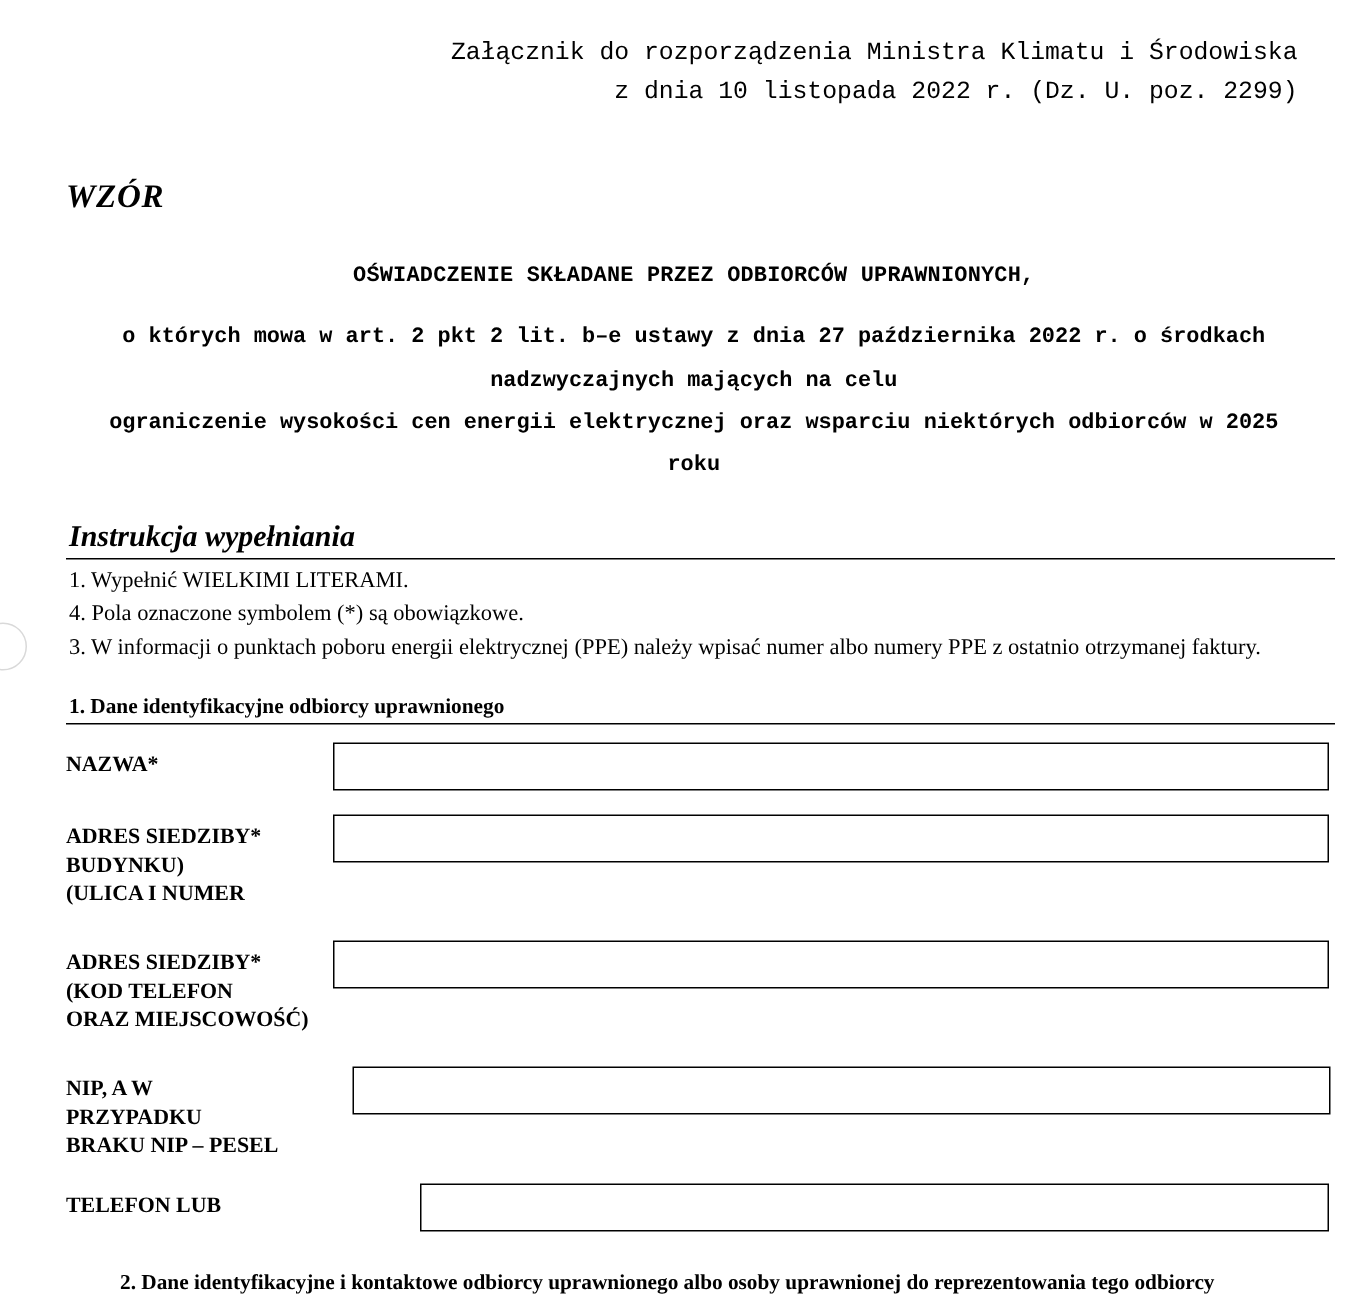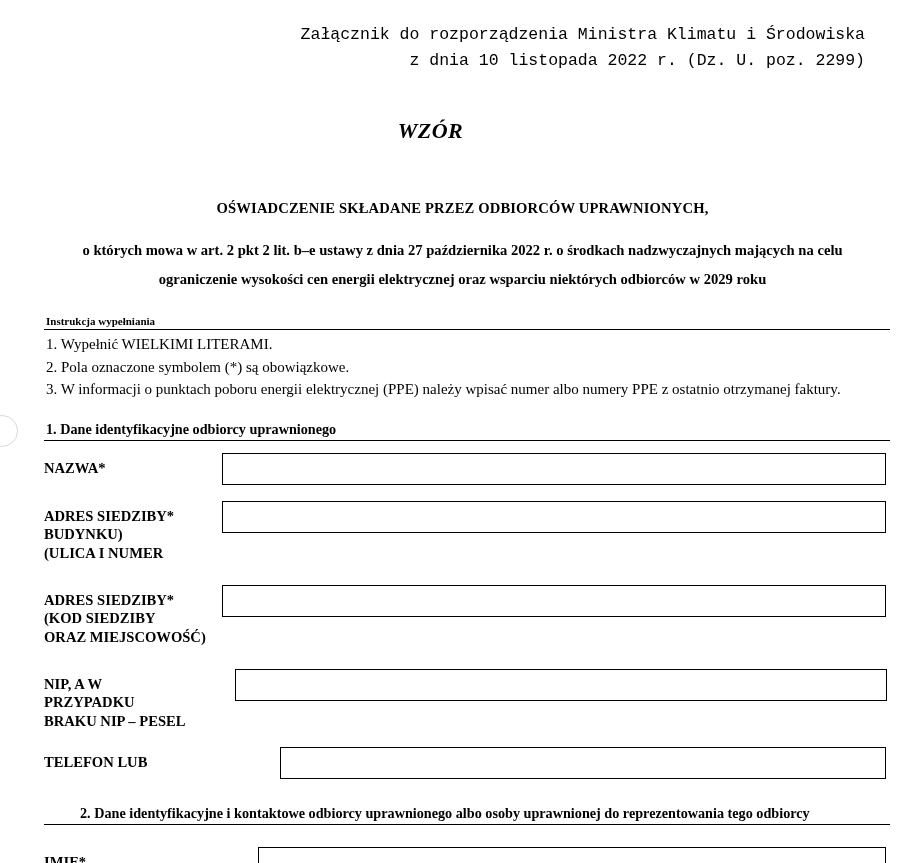--- a/index.html
+++ b/index.html
@@ -27,52 +27,54 @@
   
   .header-block {
     text-align: right;
     padding-right: 22px;
     font-size: 16.5px;
     line-height: 1.55;
   }
   .header-line { display: block; font-family: Liberation Mono, monospace; }
 
   .wzor {
-    text-align: center;
+    text-align: left;
     font-style: italic;
     font-weight: bold;
     font-size: 22px;
     letter-spacing: 0.5px;
     margin-top: 45px;
     padding-right: 70px;
   }
 
   .title-block {
-    margin-top: 56px;
+    margin-top: 32px;
     text-align: center;
     padding-right: 6px;
+    font-family: Liberation Mono, monospace;
   }
   .title-main {
     font-weight: bold;
     font-size: 14.6px;
     letter-spacing: 0.15px;
   }
   .title-sub {
     font-weight: bold;
     font-size: 14.6px;
     margin-top: 19px;
     line-height: 1.95;
     padding: 0 8px;
   }
 
   .instr-title {
     font-weight: bold;
-    font-size: 11px;
+    font-size: 20px;
     margin-top: 22px;
     margin-left: 2px;
+    font-style: italic;
   }
   .rule {
     border: 0;
     border-top: 1.3px solid #000;
     margin: 2px 0 0 0;
     width: 846px;
   }
   .instr-list {
     font-size: 15px;
     line-height: 1.5;
@@ -148,29 +150,29 @@
     <span class="header-line">Załącznik do rozporządzenia Ministra Klimatu i Środowiska</span>
     <span class="header-line">z dnia 10 listopada 2022 r. (Dz. U. poz. 2299)</span>
   </div>
 
   <div class="wzor">WZÓR</div>
 
   <div class="title-block">
     <div class="title-main">OŚWIADCZENIE SKŁADANE PRZEZ ODBIORCÓW UPRAWNIONYCH,</div>
     <div class="title-sub">
       <div>o których mowa w art. 2 pkt 2 lit. b–e ustawy z dnia 27 października 2022 r. o środkach nadzwyczajnych mających na celu</div>
-      <div>ograniczenie wysokości cen energii elektrycznej oraz wsparciu niektórych odbiorców w 2029 roku</div>
+      <div>ograniczenie wysokości cen energii elektrycznej oraz wsparciu niektórych odbiorców w 2025 roku</div>
     </div>
   </div>
 
   <div class="instr-title">Instrukcja wypełniania</div>
   <hr class="rule">
   <div class="instr-list">
     <span class="instr-item">1. Wypełnić WIELKIMI LITERAMI.</span>
-    <span class="instr-item">2. Pola oznaczone symbolem (*) są obowiązkowe.</span>
+    <span class="instr-item">4. Pola oznaczone symbolem (*) są obowiązkowe.</span>
     <span class="instr-item">3. W informacji o punktach poboru energii elektrycznej (PPE) należy wpisać numer albo numery PPE z ostatnio otrzymanej faktury.</span>
   </div>
 
   <div class="section-title">1. Dane identyfikacyjne odbiorcy uprawnionego</div>
   <hr class="rule">
 
   <div class="field-row">
     <div class="field-label lbl-w1">NAZWA*</div>
     <input class="field-input in-w1" type="text" value="" style="">
   </div>
@@ -180,21 +182,21 @@
       <div>ADRES SIEDZIBY*</div>
       <div>BUDYNKU)</div>
       <div>(ULICA I NUMER</div>
     </div>
     <input class="field-input in-w1" type="text" value="" style="">
   </div>
 
   <div class="field-row tall" style="margin-top:22px;">
     <div class="field-label lbl-w1">
       <div>ADRES SIEDZIBY*</div>
-      <div>(KOD SIEDZIBY</div>
+      <div>(KOD TELEFON</div>
       <div>ORAZ MIEJSCOWOŚĆ)</div>
     </div>
     <input class="field-input in-w1" type="text" value="" style="">
   </div>
 
   <div class="field-row tall" style="margin-top:22px;gap:16px;">
     <div class="field-label lbl-w1">
       <div>NIP, A W</div>
       <div>PRZYPADKU</div>
       <div>BRAKU NIP – PESEL</div>

